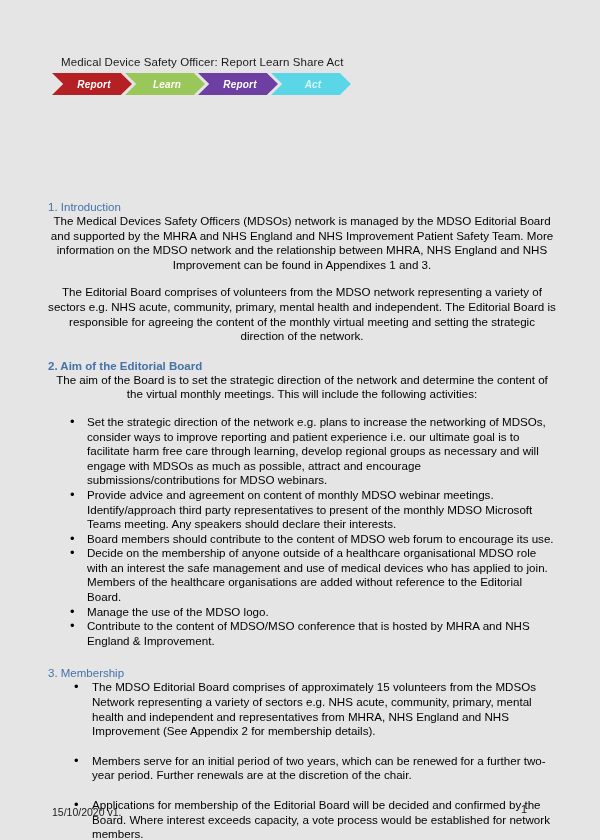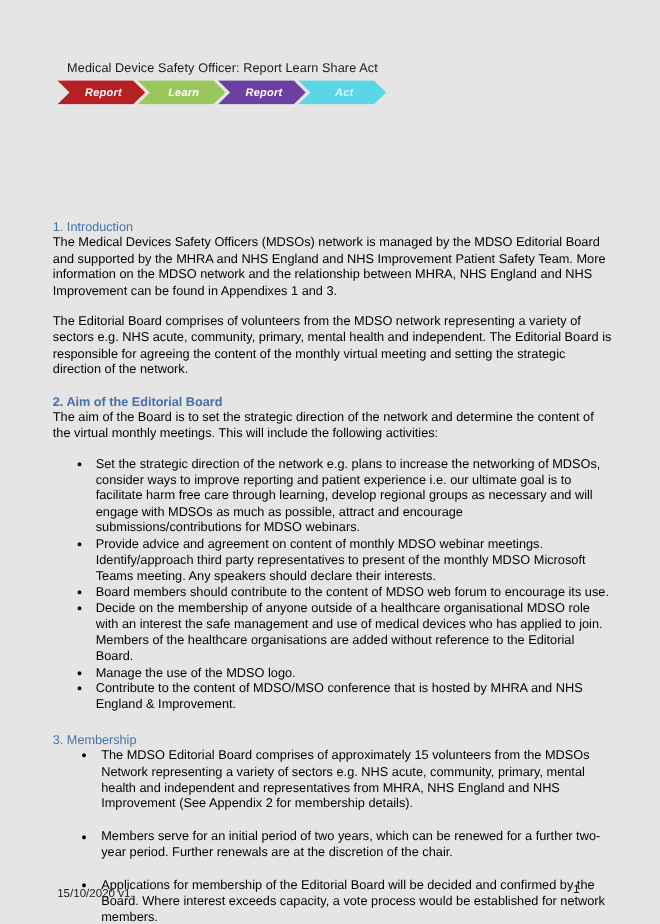--- a/index.html
+++ b/index.html
@@ -90,21 +90,21 @@
     color: #4472a8;
     font-size: 11.5px;
     margin: 0 0 1px 0;
     font-weight: 400;
   }
   .para {
     font-size: 11.6px;
     line-height: 14.6px;
     margin: 0;
     color: #000;
-    text-align: left;
+    text-align: center;
   }
   .gap-sm { height: 13px; }
   .gap-md { height: 16px; }
   .gap-lg { height: 19px; }
 
   ul.bullets {
     list-style: none;
     margin: 0;
     padding: 0;
   }

